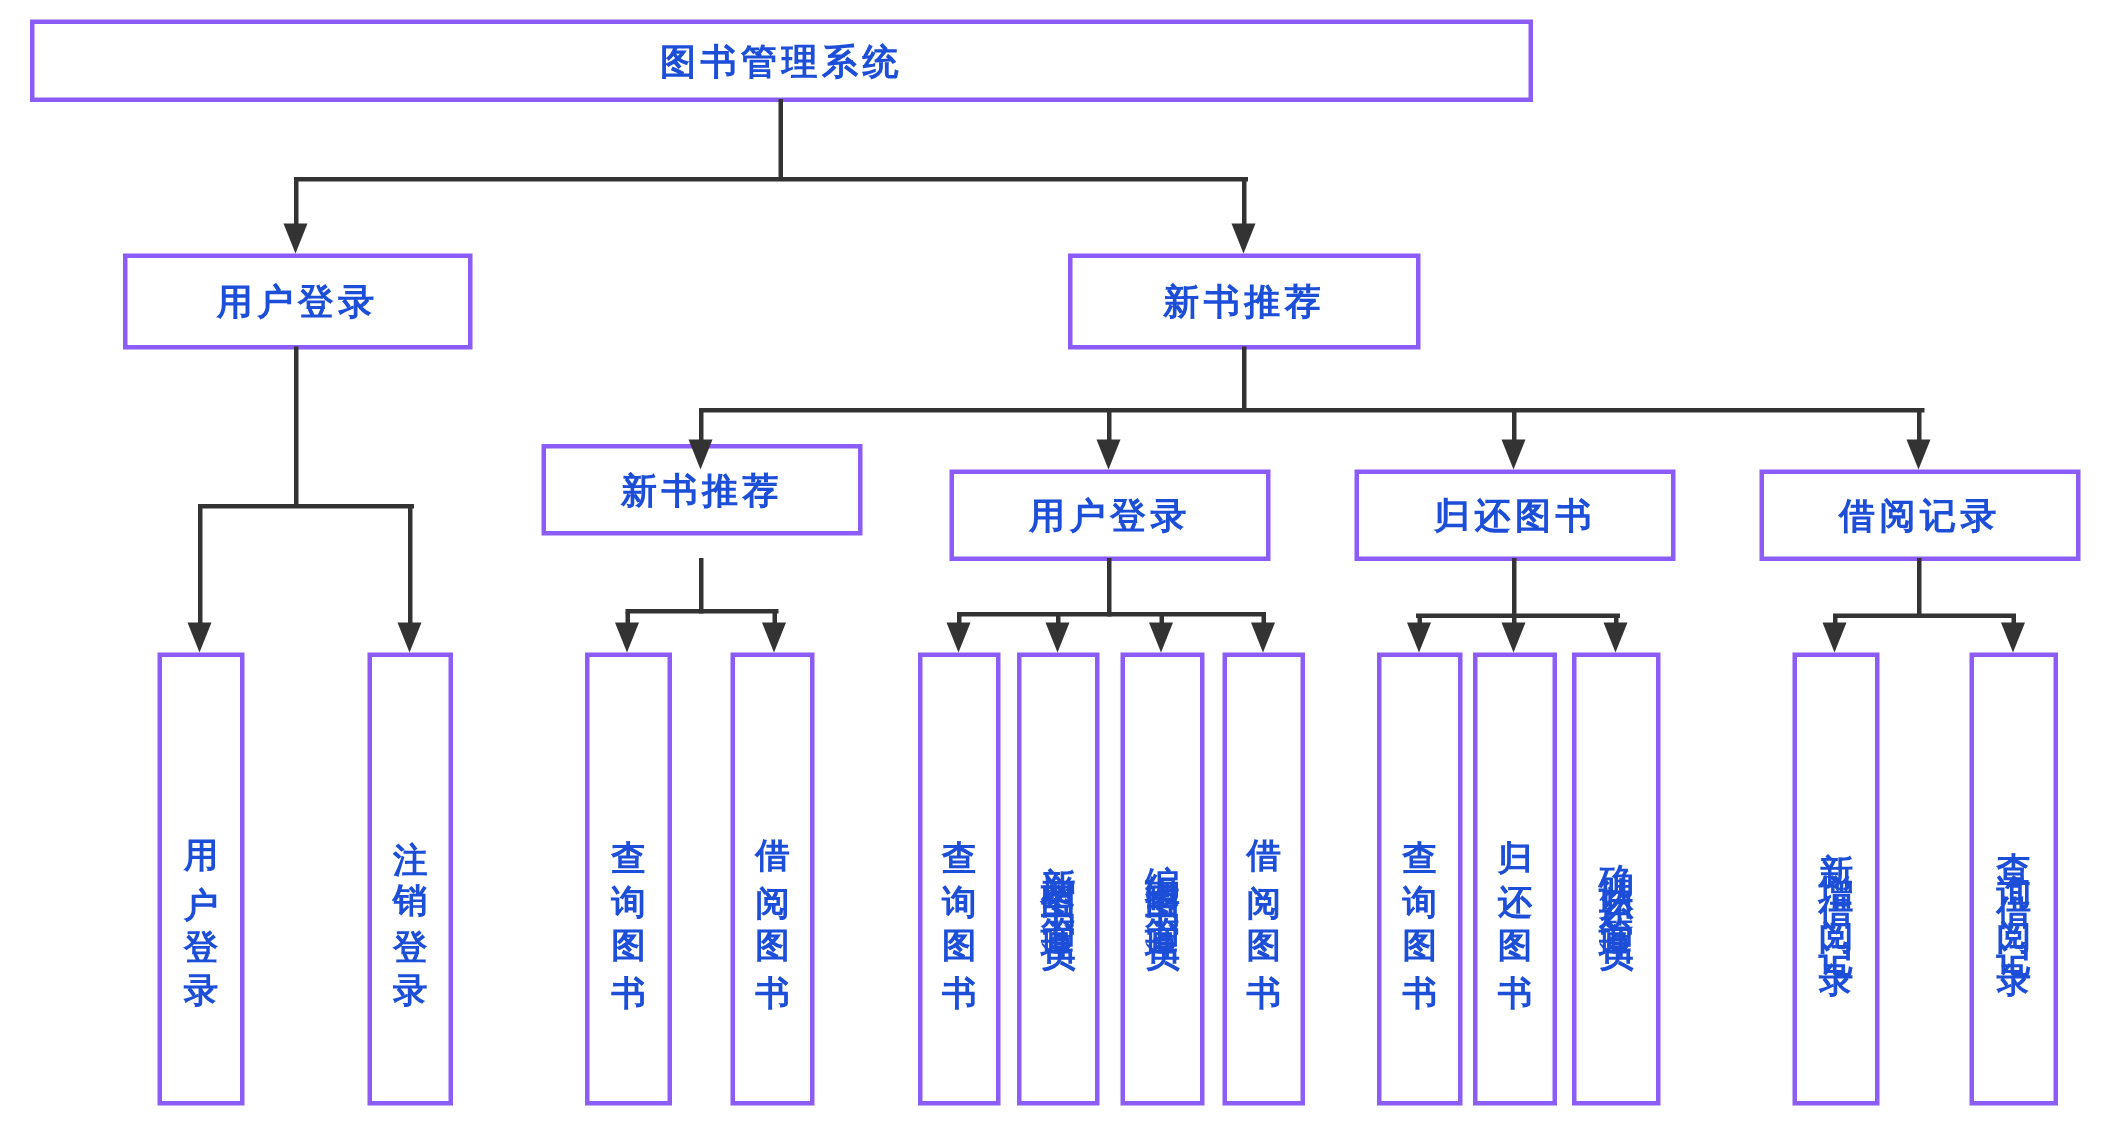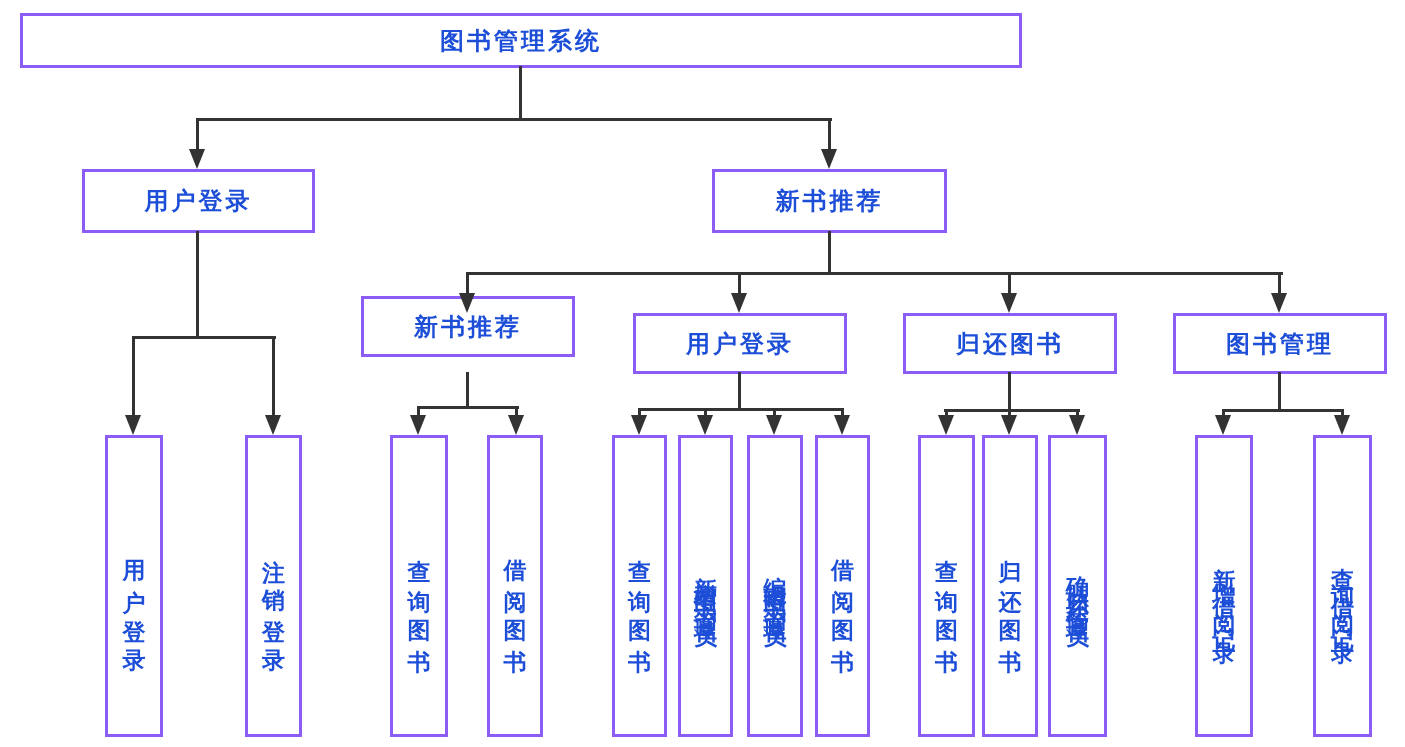--- a/index.html
+++ b/index.html
@@ -58,21 +58,21 @@
   <div class="box hbox" style="left:82px;top:169px;width:233px;height:64px">用户登录</div>
 
   <div class="box hbox" style="left:712px;top:169px;width:235px;height:64px">新书推荐</div>
 
   <div class="box hbox" style="left:361px;top:296px;width:214px;height:61px">新书推荐</div>
 
   <div class="box hbox" style="left:633px;top:313px;width:214px;height:61px">用户登录</div>
 
   <div class="box hbox" style="left:903px;top:313px;width:214px;height:61px">归还图书</div>
 
-  <div class="box hbox" style="left:1173px;top:313px;width:214px;height:61px">图书管理</div>
+  <div class="box hbox" style="left:1173px;top:313px;width:214px;height:61px">借阅记录</div>
 
   <div class="box vbox ls4" style="left:105px;top:435px;width:58px;height:302px">用户登录</div>
   <div class="box vbox ls4" style="left:245px;top:435px;width:57px;height:302px">注销登录</div>
 
   <div class="box vbox ls4" style="left:390px;top:435px;width:58px;height:302px">查询图书</div>
   <div class="box vbox ls4" style="left:487px;top:435px;width:56px;height:302px">借阅图书</div>
 
   <div class="box vbox ls4" style="left:612px;top:435px;width:55px;height:302px">查询图书</div>
   <div class="box vbox ls9" style="left:678px;top:435px;width:55px;height:302px">新增图书（管理员）</div>
   <div class="box vbox ls9" style="left:747px;top:435px;width:56px;height:302px">编辑图书（管理员）</div>

